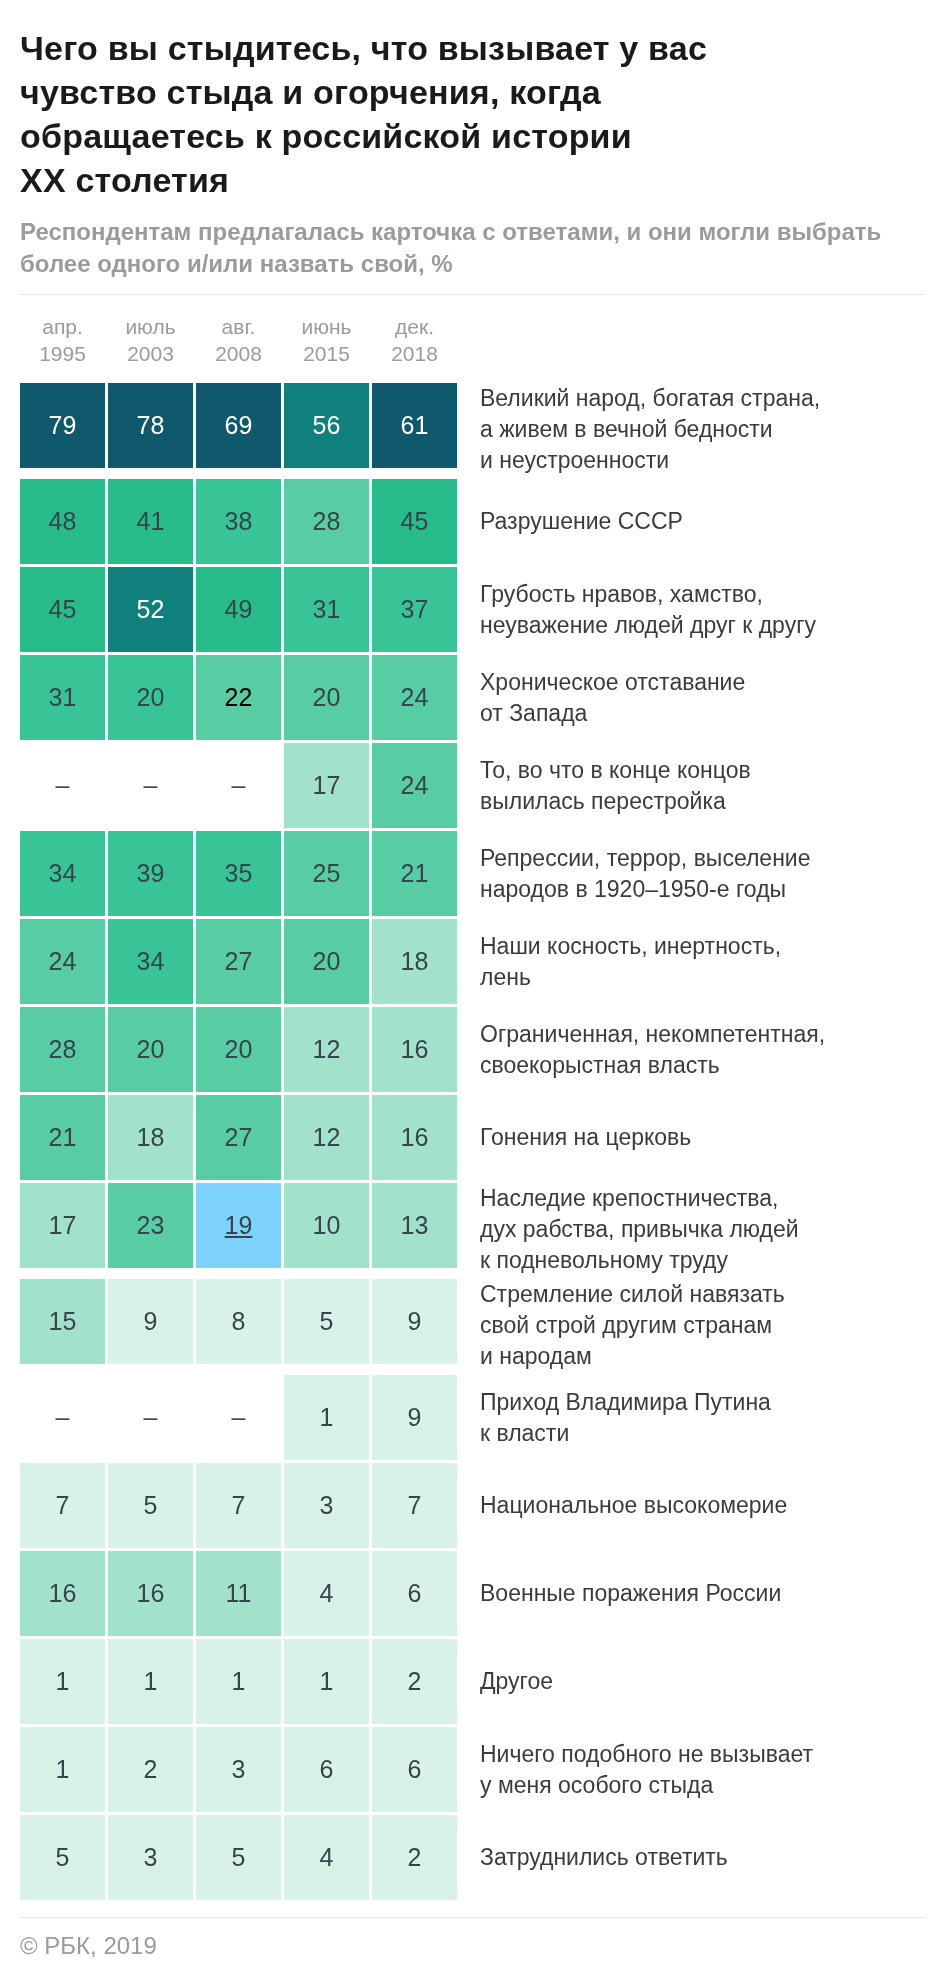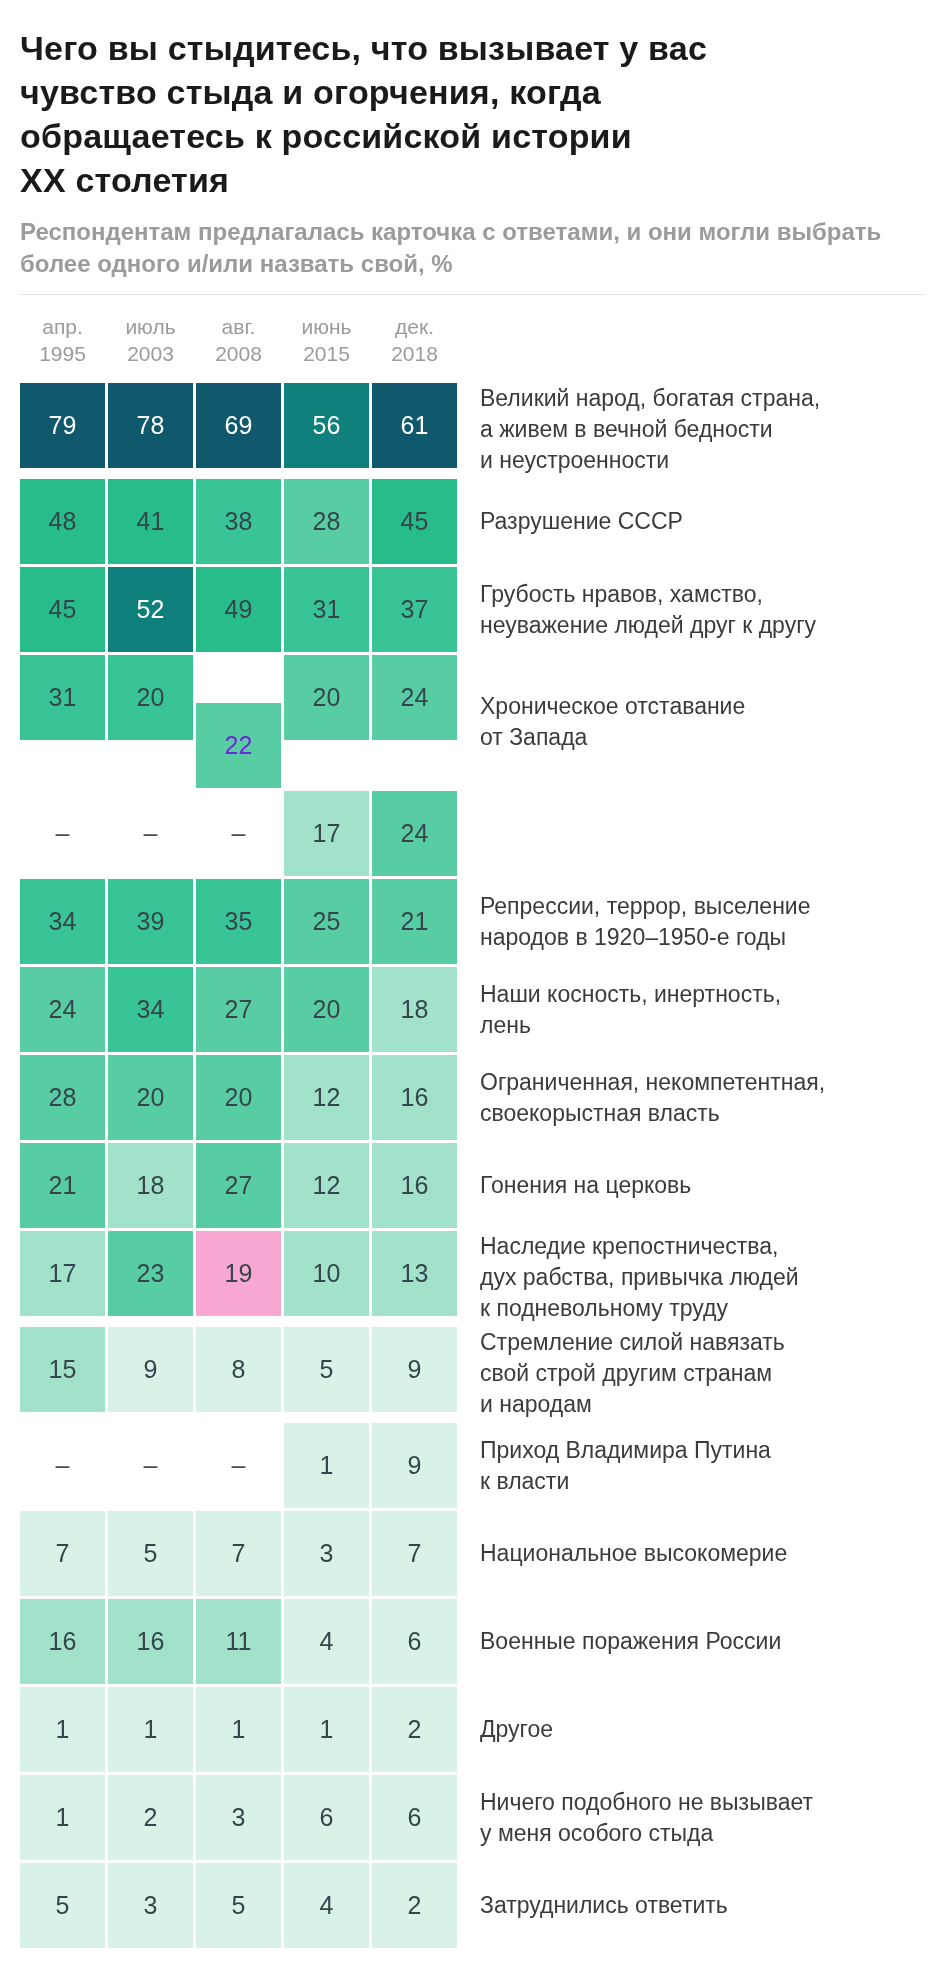--- a/index.html
+++ b/index.html
@@ -101,32 +101,34 @@
         <div class="cell" style="background: rgb(15, 128, 123); color: rgb(255, 255, 255);">52</div>
         <div class="cell" style="background: rgb(40, 188, 138); color: rgb(54, 69, 75);">49</div>
         <div class="cell" style="background: rgb(56, 196, 150); color: rgb(54, 69, 75);">31</div>
         <div class="cell" style="background: rgb(56, 196, 150); color: rgb(54, 69, 75);">37</div>
         <div class="rowlabel">Грубость нравов, хамство,
 неуважение людей друг к другу</div>
       </div>
       <div class="row">
         <div class="cell" style="background: rgb(56, 196, 150); color: rgb(54, 69, 75);">31</div>
         <div class="cell" style="background: rgb(56, 196, 150); color: rgb(54, 69, 75);">20</div>
-        <div class="cell" style="background: rgb(88, 204, 163); color: #6d28d9; margin-top: 48px;">22</div>
+        <div class="cell" style="background: rgb(88, 204, 163); color: #000000;">22</div>
         <div class="cell" style="background: rgb(88, 204, 163); color: rgb(54, 69, 75);">20</div>
         <div class="cell" style="background: rgb(88, 204, 163); color: rgb(54, 69, 75);">24</div>
         <div class="rowlabel">Хроническое отставание
 от Запада</div>
       </div>
       <div class="row">
         <div class="cell" style="background: rgb(255, 255, 255); color: rgb(74, 74, 74);">–</div>
         <div class="cell" style="background: rgb(255, 255, 255); color: rgb(74, 74, 74);">–</div>
         <div class="cell" style="background: rgb(255, 255, 255); color: rgb(74, 74, 74);">–</div>
         <div class="cell" style="background: rgb(162, 226, 203); color: rgb(54, 69, 75);">17</div>
         <div class="cell" style="background: rgb(88, 204, 163); color: rgb(54, 69, 75);">24</div>
+        <div class="rowlabel">То, во что в конце концов
+вылилась перестройка</div>
       </div>
       <div class="row">
         <div class="cell" style="background: rgb(56, 196, 150); color: rgb(54, 69, 75);">34</div>
         <div class="cell" style="background: rgb(56, 196, 150); color: rgb(54, 69, 75);">39</div>
         <div class="cell" style="background: rgb(56, 196, 150); color: rgb(54, 69, 75);">35</div>
         <div class="cell" style="background: rgb(88, 204, 163); color: rgb(54, 69, 75);">25</div>
         <div class="cell" style="background: rgb(88, 204, 163); color: rgb(54, 69, 75);">21</div>
         <div class="rowlabel">Репрессии, террор, выселение
 народов в 1920–1950-е годы</div>
       </div>
@@ -152,21 +154,21 @@
         <div class="cell" style="background: rgb(88, 204, 163); color: rgb(54, 69, 75);">21</div>
         <div class="cell" style="background: rgb(162, 226, 203); color: rgb(54, 69, 75);">18</div>
         <div class="cell" style="background: rgb(88, 204, 163); color: rgb(54, 69, 75);">27</div>
         <div class="cell" style="background: rgb(162, 226, 203); color: rgb(54, 69, 75);">12</div>
         <div class="cell" style="background: rgb(162, 226, 203); color: rgb(54, 69, 75);">16</div>
         <div class="rowlabel">Гонения на церковь</div>
       </div>
       <div class="row">
         <div class="cell" style="background: rgb(162, 226, 203); color: rgb(54, 69, 75);">17</div>
         <div class="cell" style="background: rgb(88, 204, 163); color: rgb(54, 69, 75);">23</div>
-        <div class="cell" style="background: #f9a8d4; color: rgb(54, 69, 75);">19</div>
+        <div class="cell" style="background: #7dd3fc; color: rgb(54, 69, 75); text-decoration: underline;">19</div>
         <div class="cell" style="background: rgb(162, 226, 203); color: rgb(54, 69, 75);">10</div>
         <div class="cell" style="background: rgb(162, 226, 203); color: rgb(54, 69, 75);">13</div>
         <div class="rowlabel">Наследие крепостничества,
 дух рабства, привычка людей
 к подневольному труду</div>
       </div>
       <div class="row">
         <div class="cell" style="background: rgb(162, 226, 203); color: rgb(54, 69, 75);">15</div>
         <div class="cell" style="background: rgb(216, 242, 232); color: rgb(54, 69, 75);">9</div>
         <div class="cell" style="background: rgb(216, 242, 232); color: rgb(54, 69, 75);">8</div>

